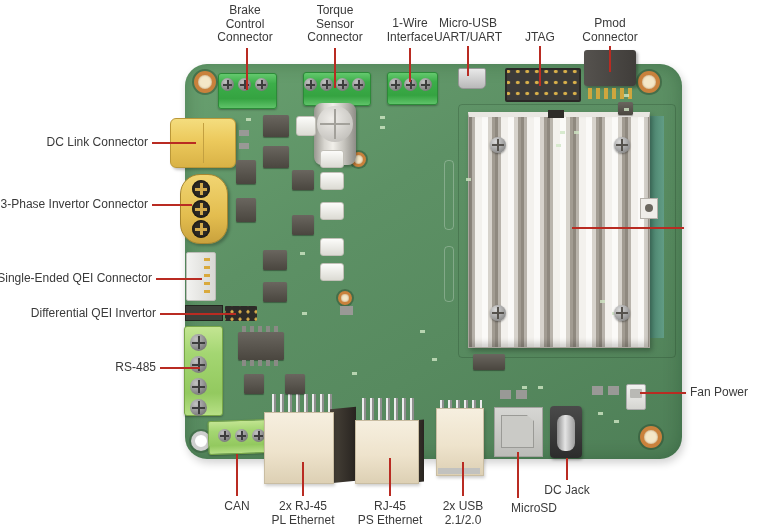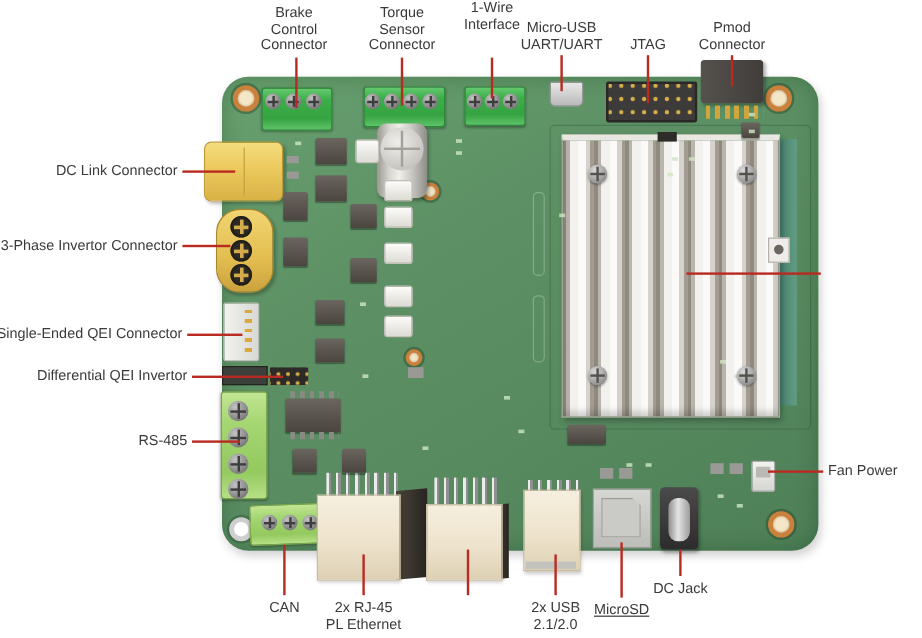--- a/index.html
+++ b/index.html
@@ -258,21 +258,21 @@
   <div class="lbl c" style="left:210px;top:4px;width:70px;">Brake
 Control
 Connector</div>
   <div class="vline" style="left:246px;top:48px;height:42px;"></div>
 
   <div class="lbl c" style="left:300px;top:4px;width:70px;">Torque
 Sensor
 Connector</div>
   <div class="vline" style="left:334px;top:48px;height:40px;"></div>
 
-  <div class="lbl c" style="left:375px;top:0;width:70px;">1-Wire
+  <div class="lbl c" style="left:375px;top:17px;width:70px;">1-Wire
 Interface</div>
   <div class="vline" style="left:409px;top:48px;height:34px;"></div>
 
   <div class="lbl c" style="left:430px;top:17px;width:76px;">Micro-USB
 UART/UART</div>
   <div class="vline" style="left:467px;top:46px;height:30px;"></div>
 
   <div class="lbl c" style="left:505px;top:31px;width:70px;">JTAG</div>
   <div class="vline" style="left:539px;top:46px;height:40px;"></div>
 
@@ -301,24 +301,26 @@
   <div class="lbl" style="left:690px;top:386px;white-space:nowrap;">Fan Power</div>
 
   <div class="vline" style="left:236px;top:454px;height:42px;"></div>
   <div class="lbl c" style="left:202px;top:500px;width:70px;">CAN</div>
 
   <div class="vline" style="left:302px;top:462px;height:34px;"></div>
   <div class="lbl c" style="left:263px;top:500px;width:80px;">2x RJ-45
 PL Ethernet</div>
 
   <div class="vline" style="left:389px;top:458px;height:38px;"></div>
+  <div class="lbl c" style="left:350px;top:500px;width:80px;">RJ-45
+PS Ethernet</div>
 
   <div class="vline" style="left:462px;top:462px;height:34px;"></div>
   <div class="lbl c" style="left:423px;top:500px;width:80px;">2x USB
 2.1/2.0</div>
 
   <div class="vline" style="left:517px;top:452px;height:46px;"></div>
-  <div class="lbl c" style="left:478px;top:502px;width:80px;text-decoration:underline;">MicroSD</div>
+  <div class="lbl c" style="left:494px;top:502px;width:80px;">MicroSD</div>
 
   <div class="vline" style="left:566px;top:458px;height:22px;"></div>
   <div class="lbl c" style="left:527px;top:484px;width:80px;">DC Jack</div>
 
 </div>
 
 </body></html>

